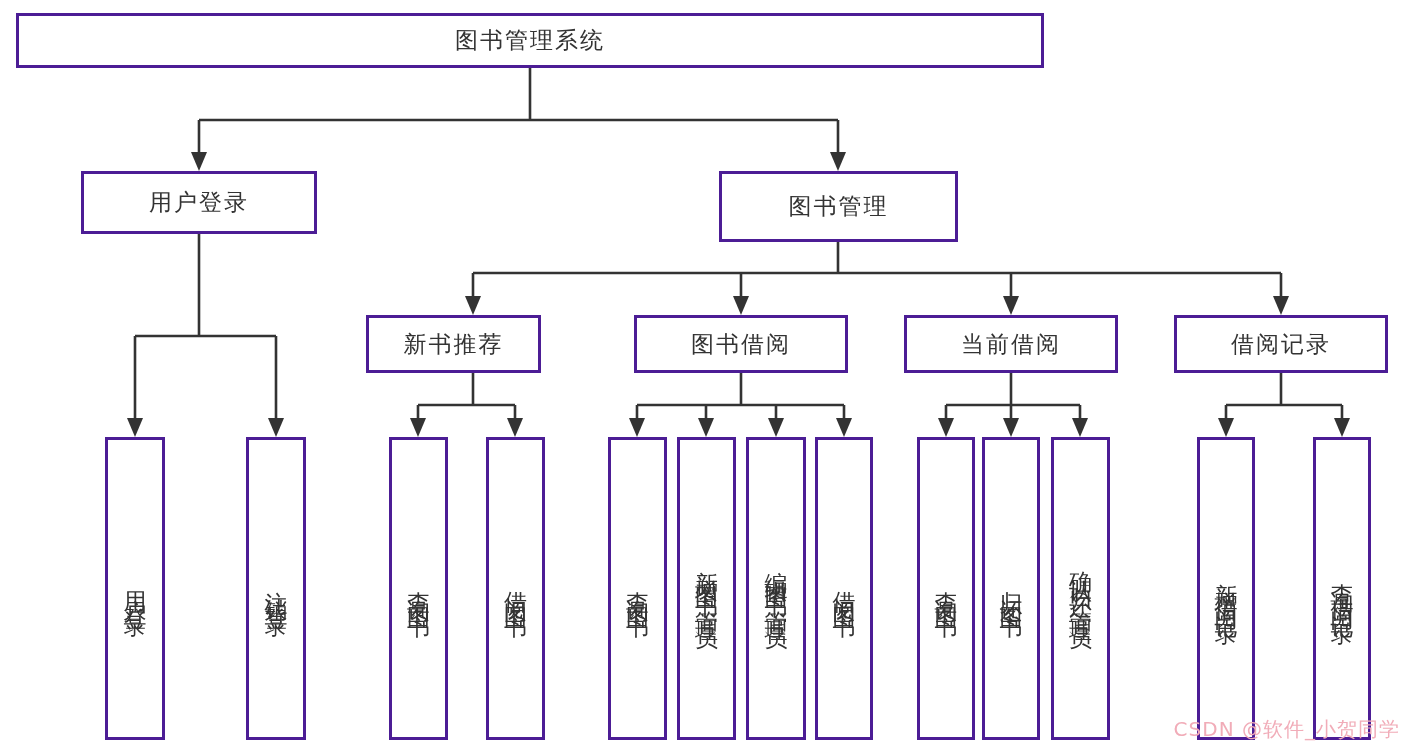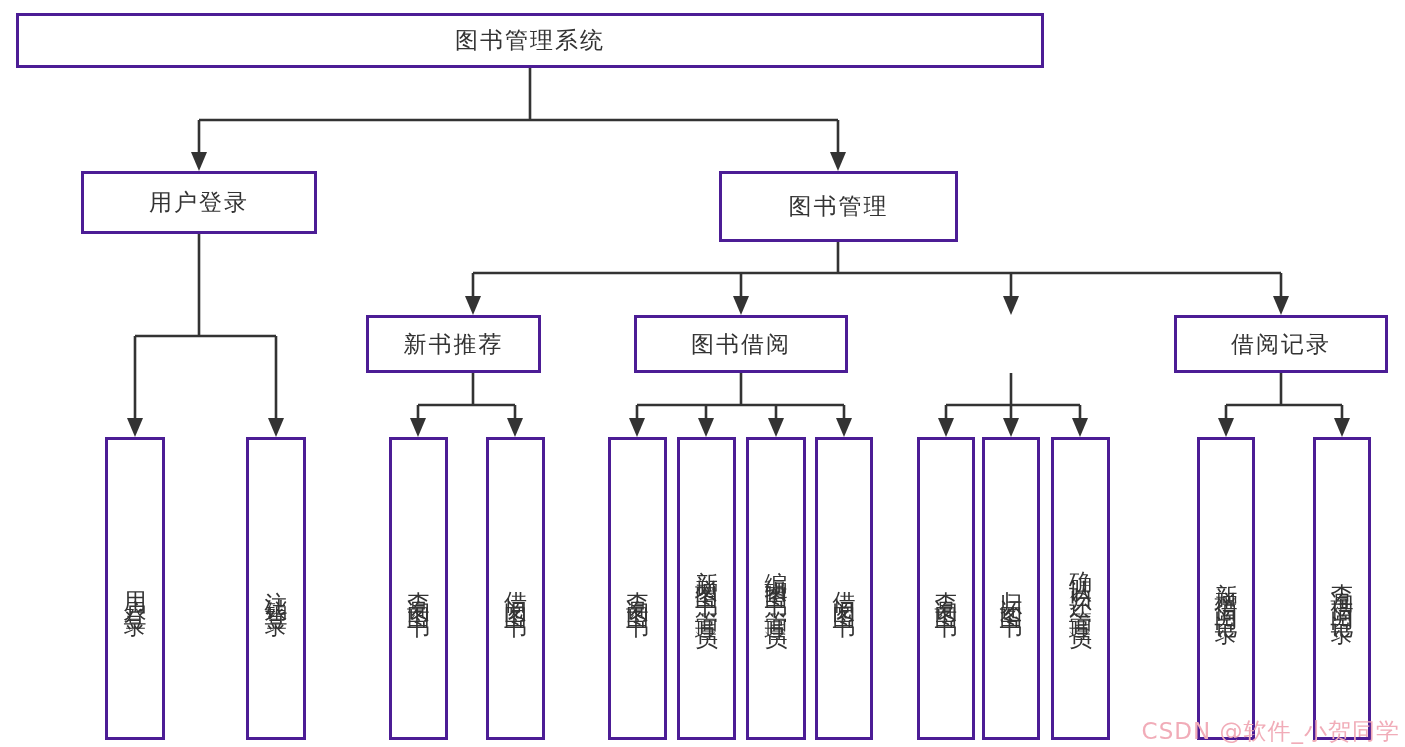--- a/index.html
+++ b/index.html
@@ -40,21 +40,21 @@
     color: #333333;
     font-size: 23px;
     letter-spacing: 8px;
     line-height: 1;
     white-space: nowrap;
   }
   #watermark {
     position: absolute;
     right: 5px;
     top: 716px;
-    font-size: 23px;
+    font-size: 20px;
     letter-spacing: 1px;
     color: #f1acb8;
     white-space: nowrap;
     z-index: 5;
   }
 </style>
 </head>
 <body>
 
 <div id="stage">
@@ -109,20 +109,23 @@
   <div class="box" style="left:719px; top:171px; width:239px; height:71px">
     <span class="hlabel">图书管理</span>
   </div>
 
   <div class="box" style="left:366px; top:315px; width:175px; height:58px">
     <span class="hlabel">新书推荐</span>
   </div>
   <div class="box" style="left:634px; top:315px; width:214px; height:58px">
     <span class="hlabel">图书借阅</span>
   </div>
+  <div class="box" style="left:904px; top:315px; width:214px; height:58px">
+    <span class="hlabel">当前借阅</span>
+  </div>
   <div class="box" style="left:1174px; top:315px; width:214px; height:58px">
     <span class="hlabel">借阅记录</span>
   </div>
 
   <div class="box leaf" style="left:105px; width:60px">
     <span class="vlabel">用户登录</span>
   </div>
   <div class="box leaf" style="left:246px; width:60px">
     <span class="vlabel">注销登录</span>
   </div>

